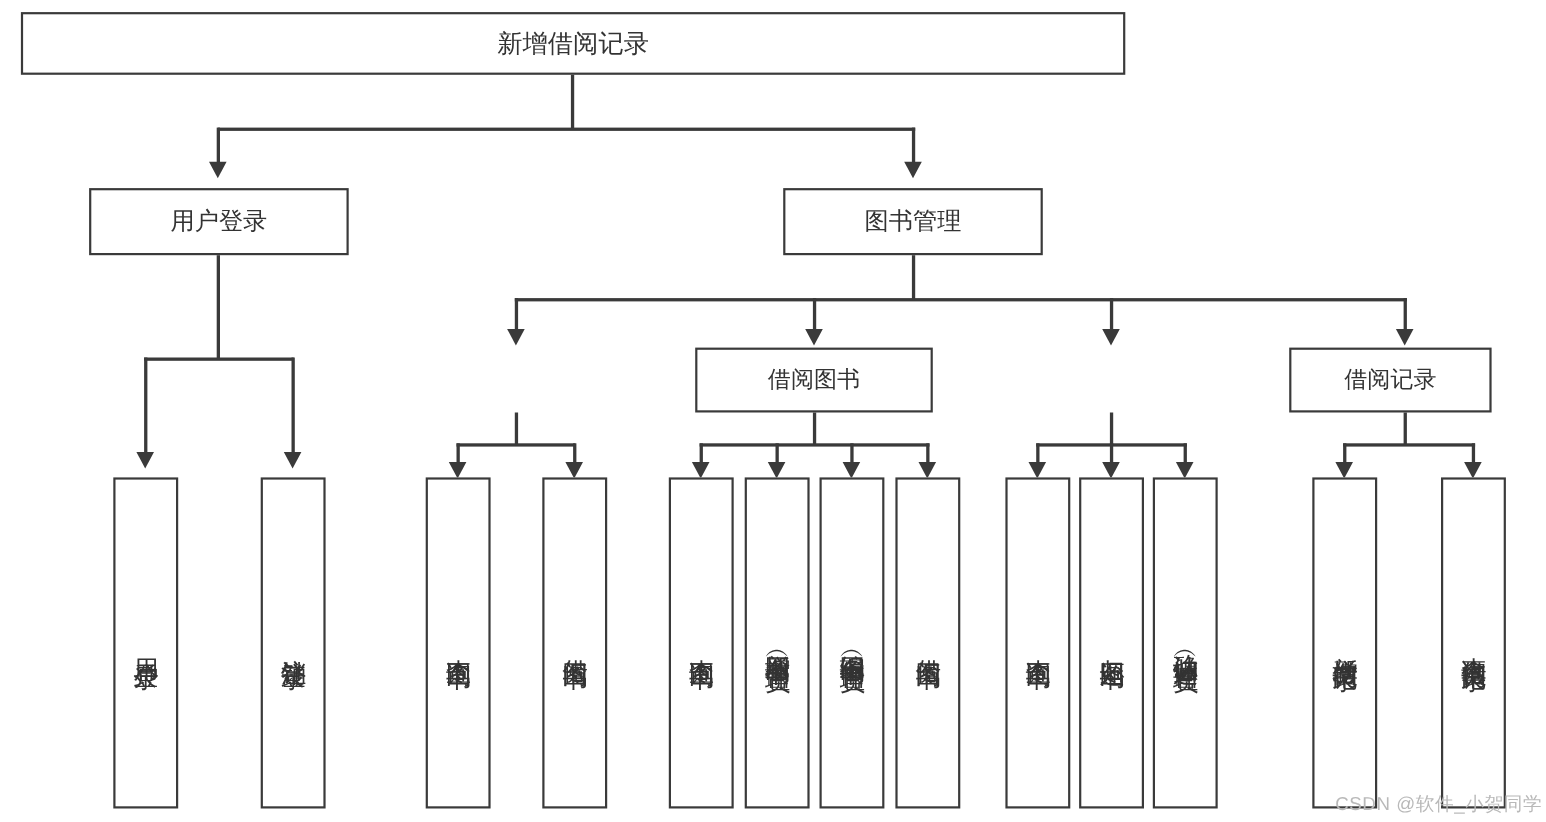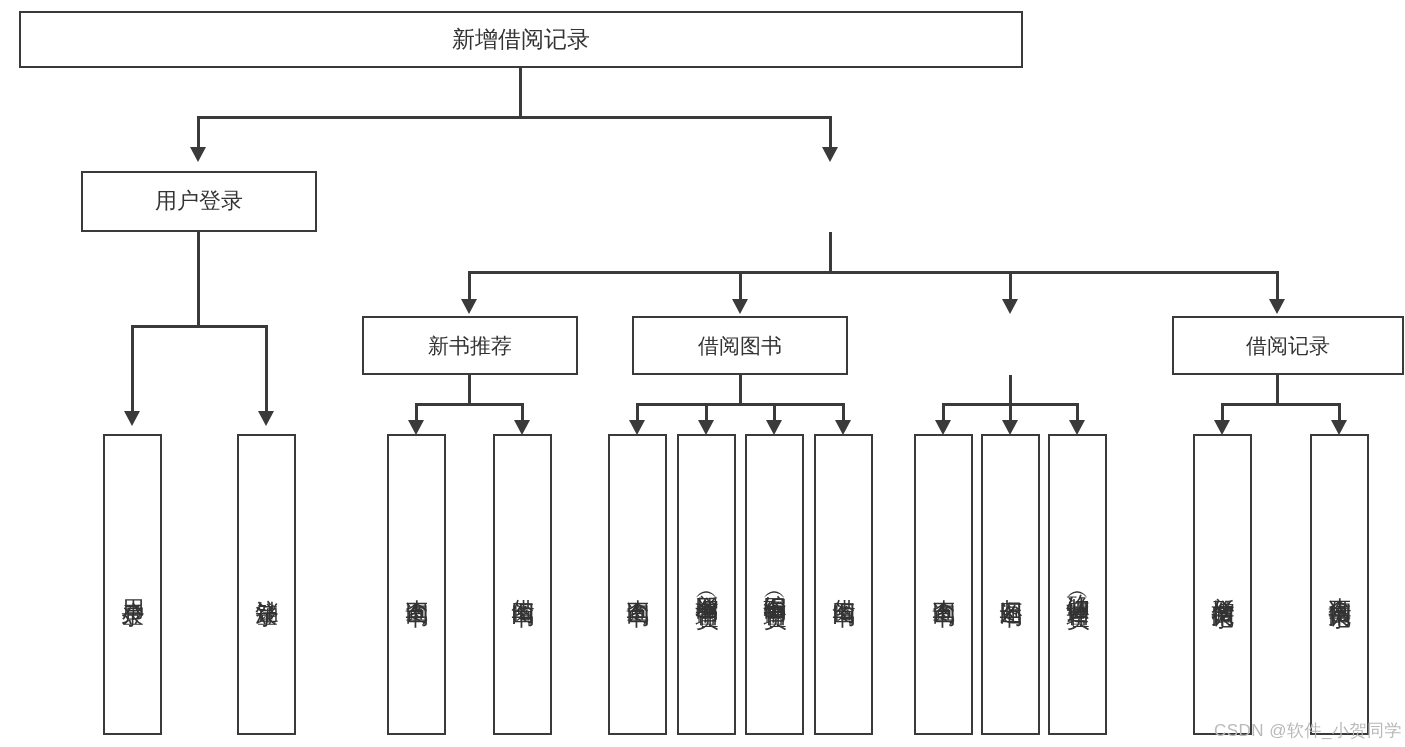--- a/index.html
+++ b/index.html
@@ -100,20 +100,21 @@
 
   <div class="hline" style="left:198px; top:116px; width:634px; height:3px;"></div>
 
   <div class="vline" style="left:197px; top:116px; width:3px; height:32px;"></div>
   <div class="arrow" style="left:190px; top:147px;"></div>
   <div class="vline" style="left:829px; top:116px; width:3px; height:32px;"></div>
   <div class="arrow" style="left:822px; top:147px;"></div>
 
   <div class="node lvl2" style="left:81px; top:171px; width:236px; height:61px;">用户登录</div>
 
+  <div class="node lvl2" style="left:712px; top:171px; width:236px; height:61px;">图书管理</div>
 
   <div class="vline" style="left:197px; top:232px; width:3px; height:95px;"></div>
   <div class="hline" style="left:131px; top:325px; width:136px; height:3px;"></div>
   <div class="vline" style="left:131px; top:325px; width:3px; height:87px;"></div>
   <div class="arrow" style="left:124px; top:411px;"></div>
   <div class="vline" style="left:265px; top:325px; width:3px; height:87px;"></div>
   <div class="arrow" style="left:258px; top:411px;"></div>
 
   <div class="vline" style="left:829px; top:232px; width:3px; height:41px;"></div>
   <div class="hline" style="left:468px; top:271px; width:811px; height:3px;"></div>
@@ -123,26 +124,25 @@
 
   <div class="vline" style="left:739px; top:271px; width:3px; height:29px;"></div>
   <div class="arrow" style="left:732px; top:299px;"></div>
 
   <div class="vline" style="left:1009px; top:271px; width:3px; height:29px;"></div>
   <div class="arrow" style="left:1002px; top:299px;"></div>
 
   <div class="vline" style="left:1276px; top:271px; width:3px; height:29px;"></div>
   <div class="arrow" style="left:1269px; top:299px;"></div>
 
-  <div class="node lvl3" style="left:362px; top:316px; width:216px; height:59px;">新书推荐</div>
 
   <div class="node lvl3" style="left:632px; top:316px; width:216px; height:59px;">借阅图书</div>
 
 
-  <div class="node lvl3" style="left:1172px; top:316px; width:232px; height:59px;text-align:center;">借阅记录</div>
+  <div class="node lvl3" style="left:1172px; top:316px; width:184px; height:59px;text-align:center;">借阅记录</div>
 
   <div class="vline" style="left:468px; top:375px; width:3px; height:30px;"></div>
   <div class="hline" style="left:415px; top:403px; width:108px; height:3px;"></div>
   <div class="vline" style="left:415px; top:403px; width:3px; height:18px;"></div>
   <div class="arrow" style="left:408px; top:420px;"></div>
   <div class="vline" style="left:521px; top:403px; width:3px; height:18px;"></div>
   <div class="arrow" style="left:514px; top:420px;"></div>
 
   <div class="vline" style="left:739px; top:375px; width:3px; height:30px;"></div>
   <div class="hline" style="left:636px; top:403px; width:209px; height:3px;"></div>

